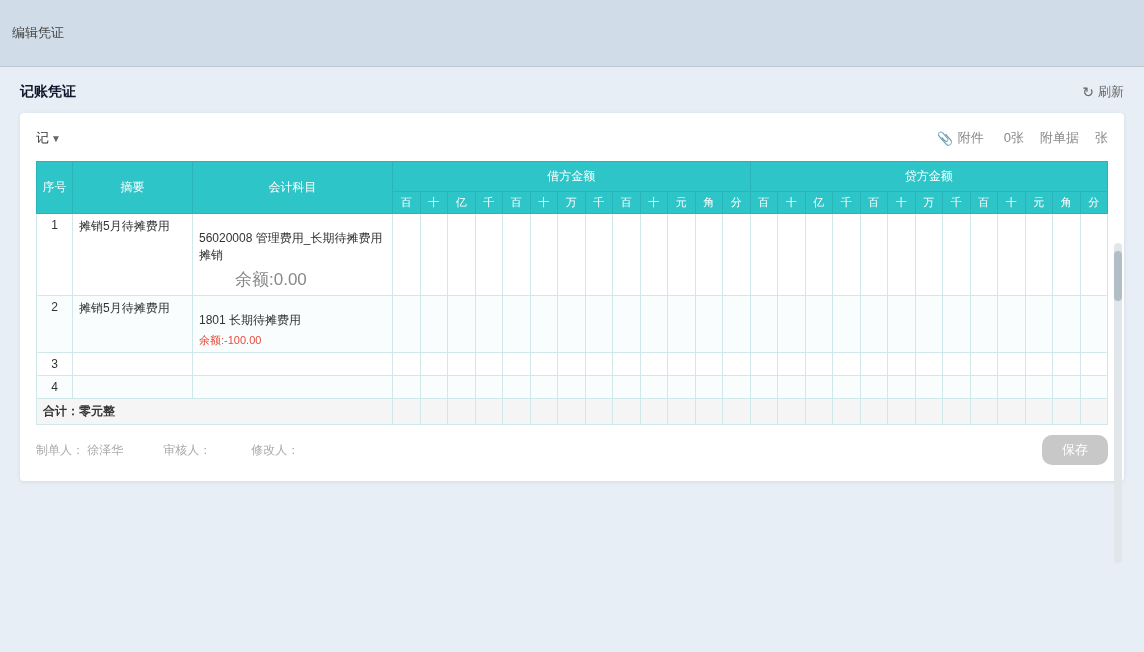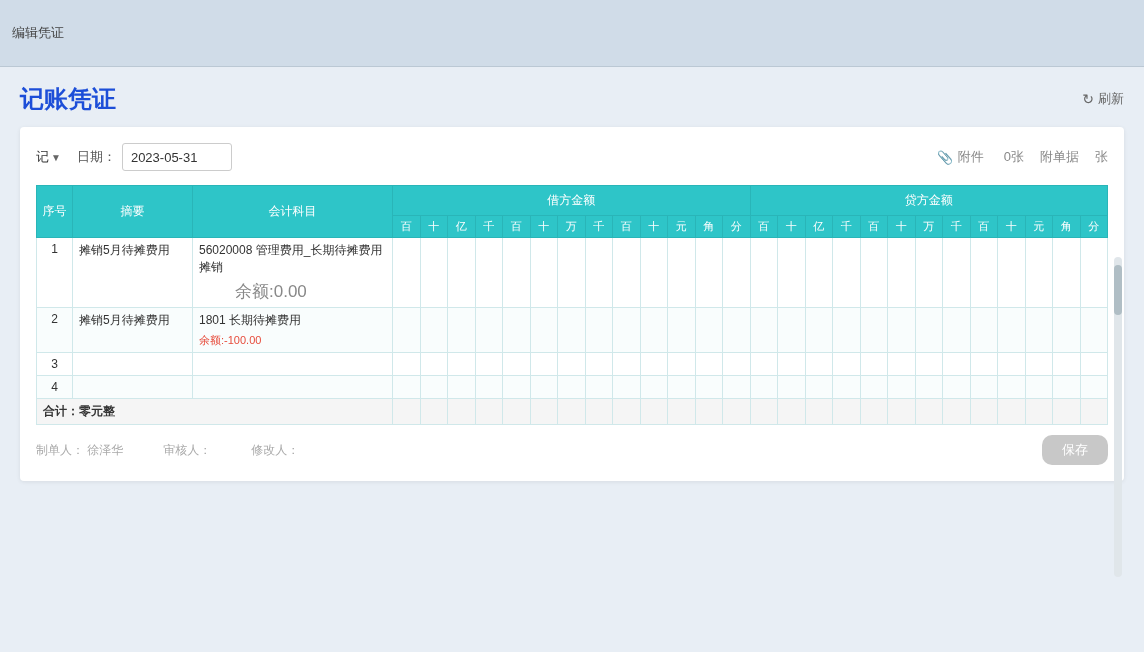--- a/index.html
+++ b/index.html
@@ -24,23 +24,23 @@
       background: #e8eef5;
       height: calc(652px - 32px);
     }
     .page-header {
       display: flex;
       justify-content: space-between;
       align-items: center;
       margin-bottom: 12px;
     }
     .page-title {
-      font-size: 24px;
+      font-size: 14px;
       font-weight: bold;
-      color: #1d4ed8;
+      color: #0f172a;
     }
     .refresh-btn {
       display: flex;
       align-items: center;
       gap: 4px;
       color: #666;
       cursor: pointer;
       font-size: 13px;
       background: none;
       border: none;
@@ -152,20 +152,21 @@
       margin-left: 36px;
     }
     .balance-red {
       color: #e74c3c;
       font-size: 11px;
       margin-top: 4px;
     }
     .account-name {
       color: #333;
       font-size: 12px;
+      margin-top: 12px;
     }
     .total-row td {
       border-top: 1px solid #ccc;
       background: #f5f5f5 !important;
       padding: 8px 6px;
       font-weight: bold;
       font-size: 13px;
     }
     .footer-row {
       display: flex;
@@ -227,24 +228,20 @@
       <span>刷新</span>
     </button>
   </div>
 
   <div class="card card-wrapper">
 
     <div class="form-row">
       <div class="form-group voucher-type-select">
         <span class="voucher-type-text">记</span>
         <span class="dropdown-arrow">▼</span>
-      </div>
-      <div class="form-group">
-        <span class="form-label">日期：</span>
-        <input class="input-field" type="text" value="2023-05-31" style="width: 110px;">
       </div>
       <div class="attachment-area">
         <span class="attachment-link">
           <span style="font-size:13px;">📎</span>
           <span>附件</span>
           <span style="margin-left:16px;">0张</span>
         </span>
         <span>附单据</span>
         <span>张</span>
       </div>

